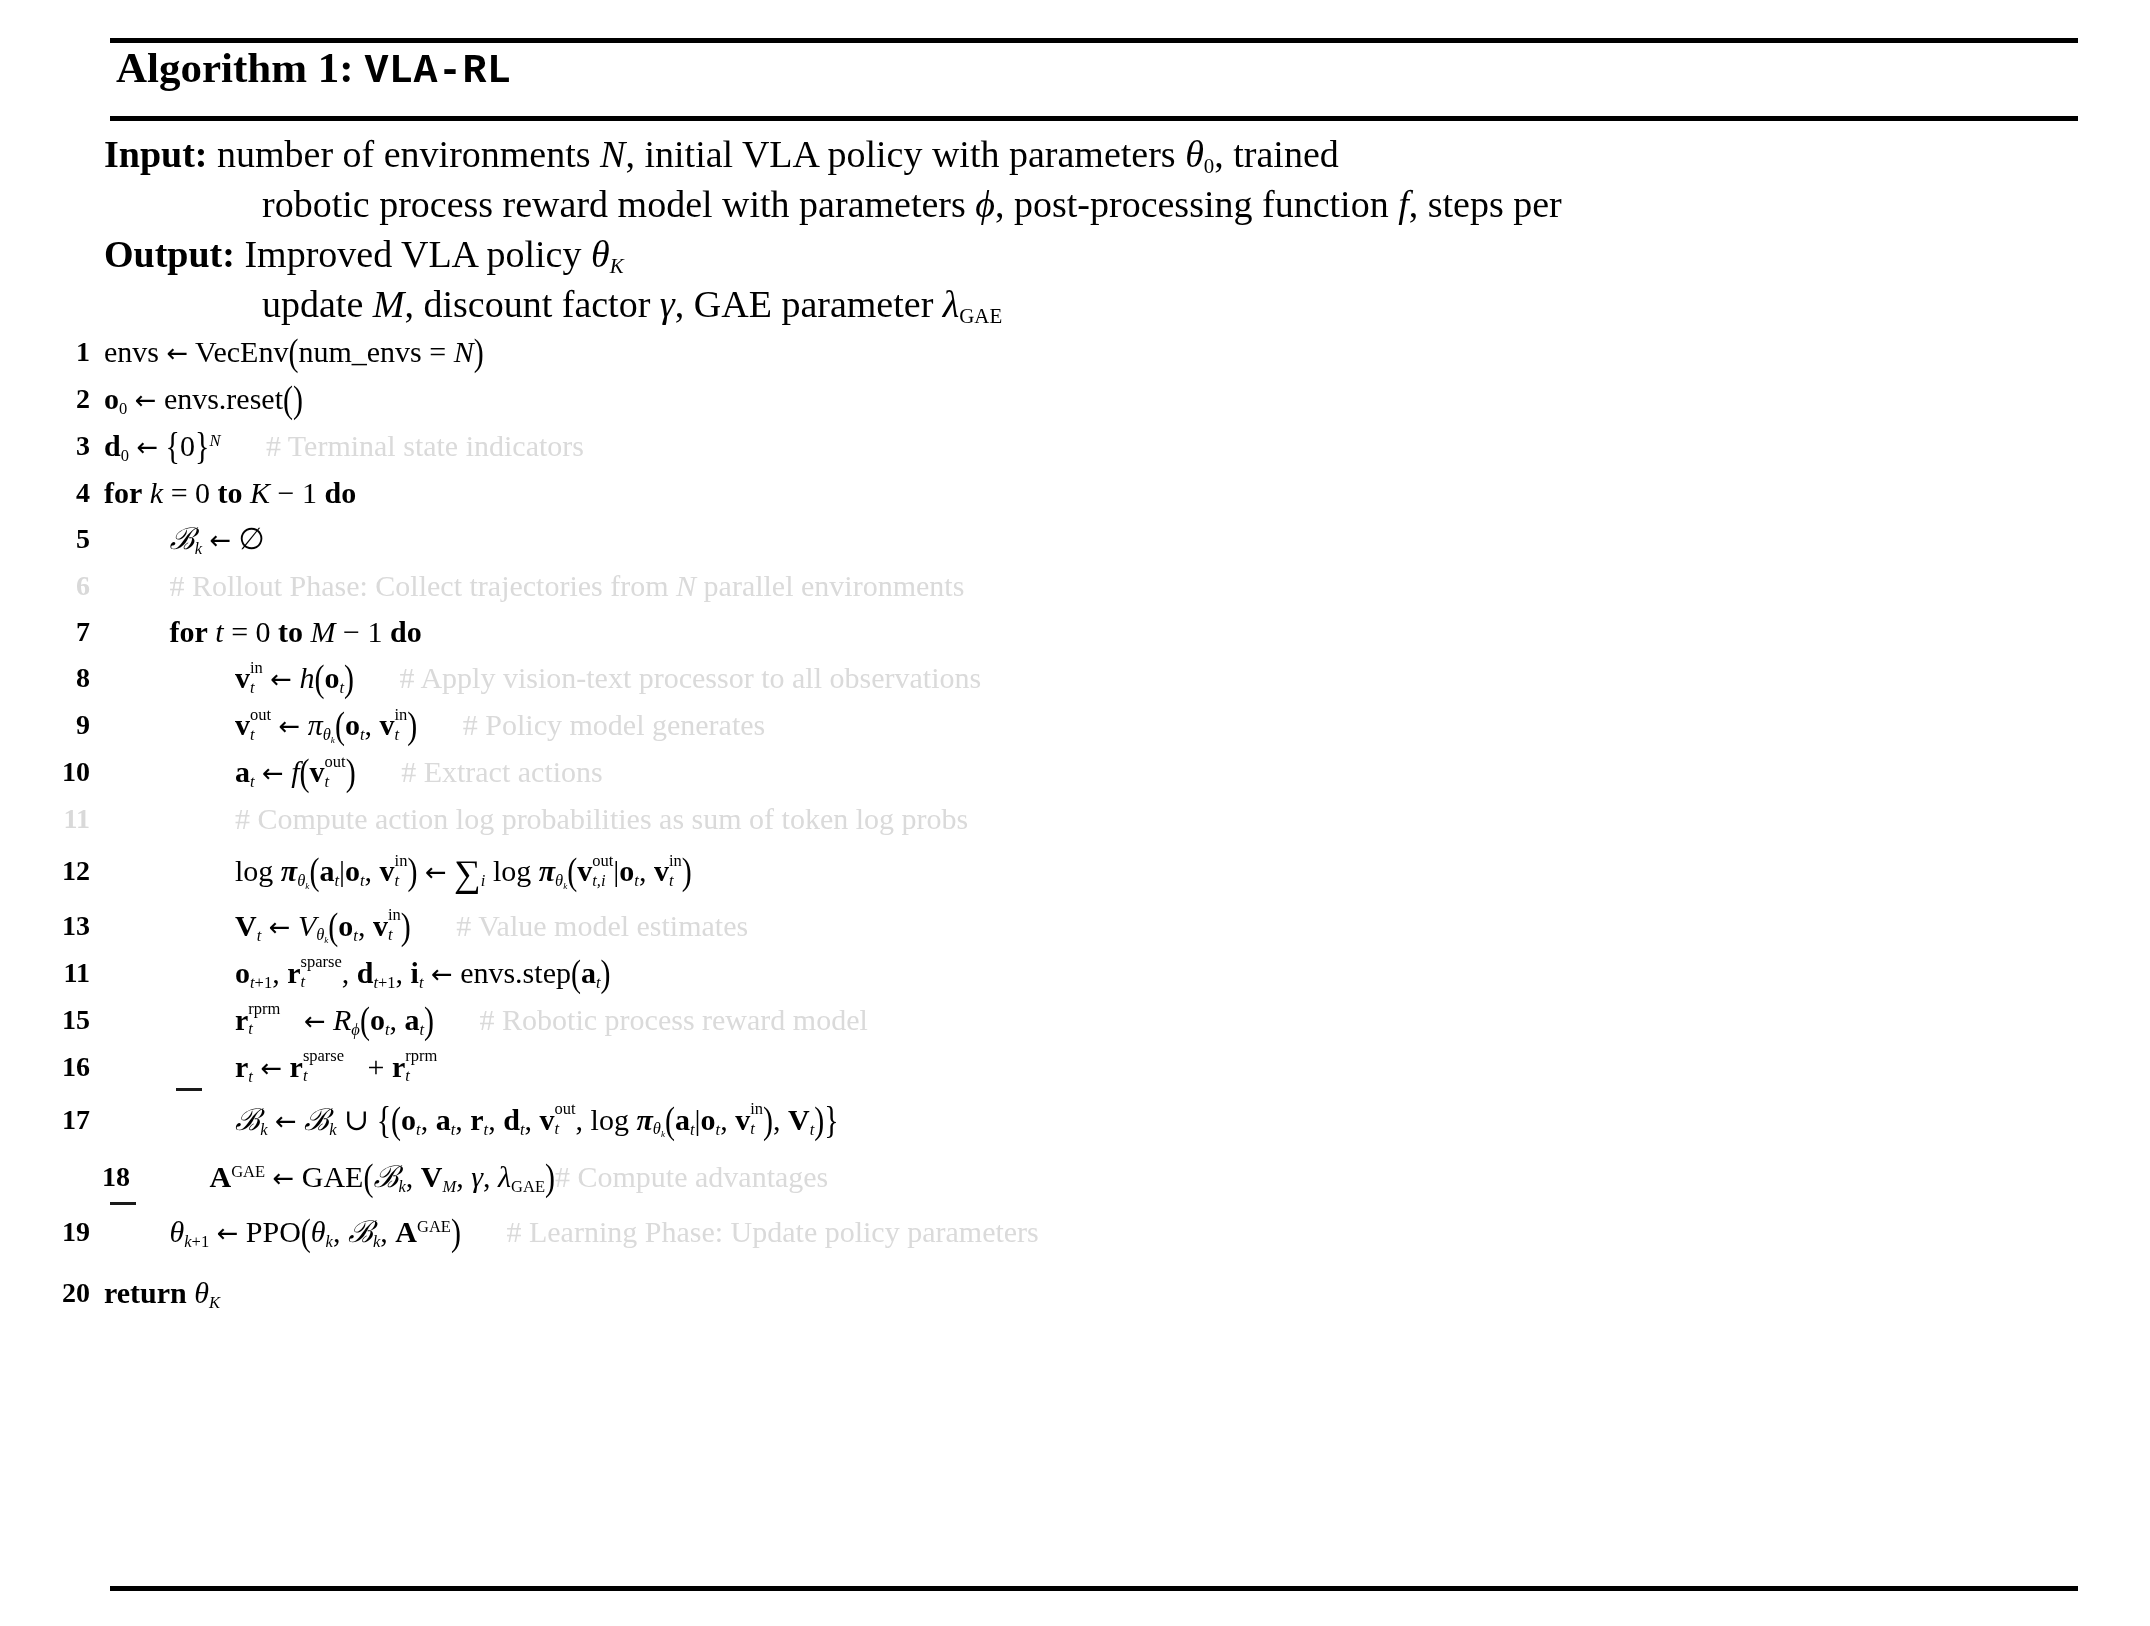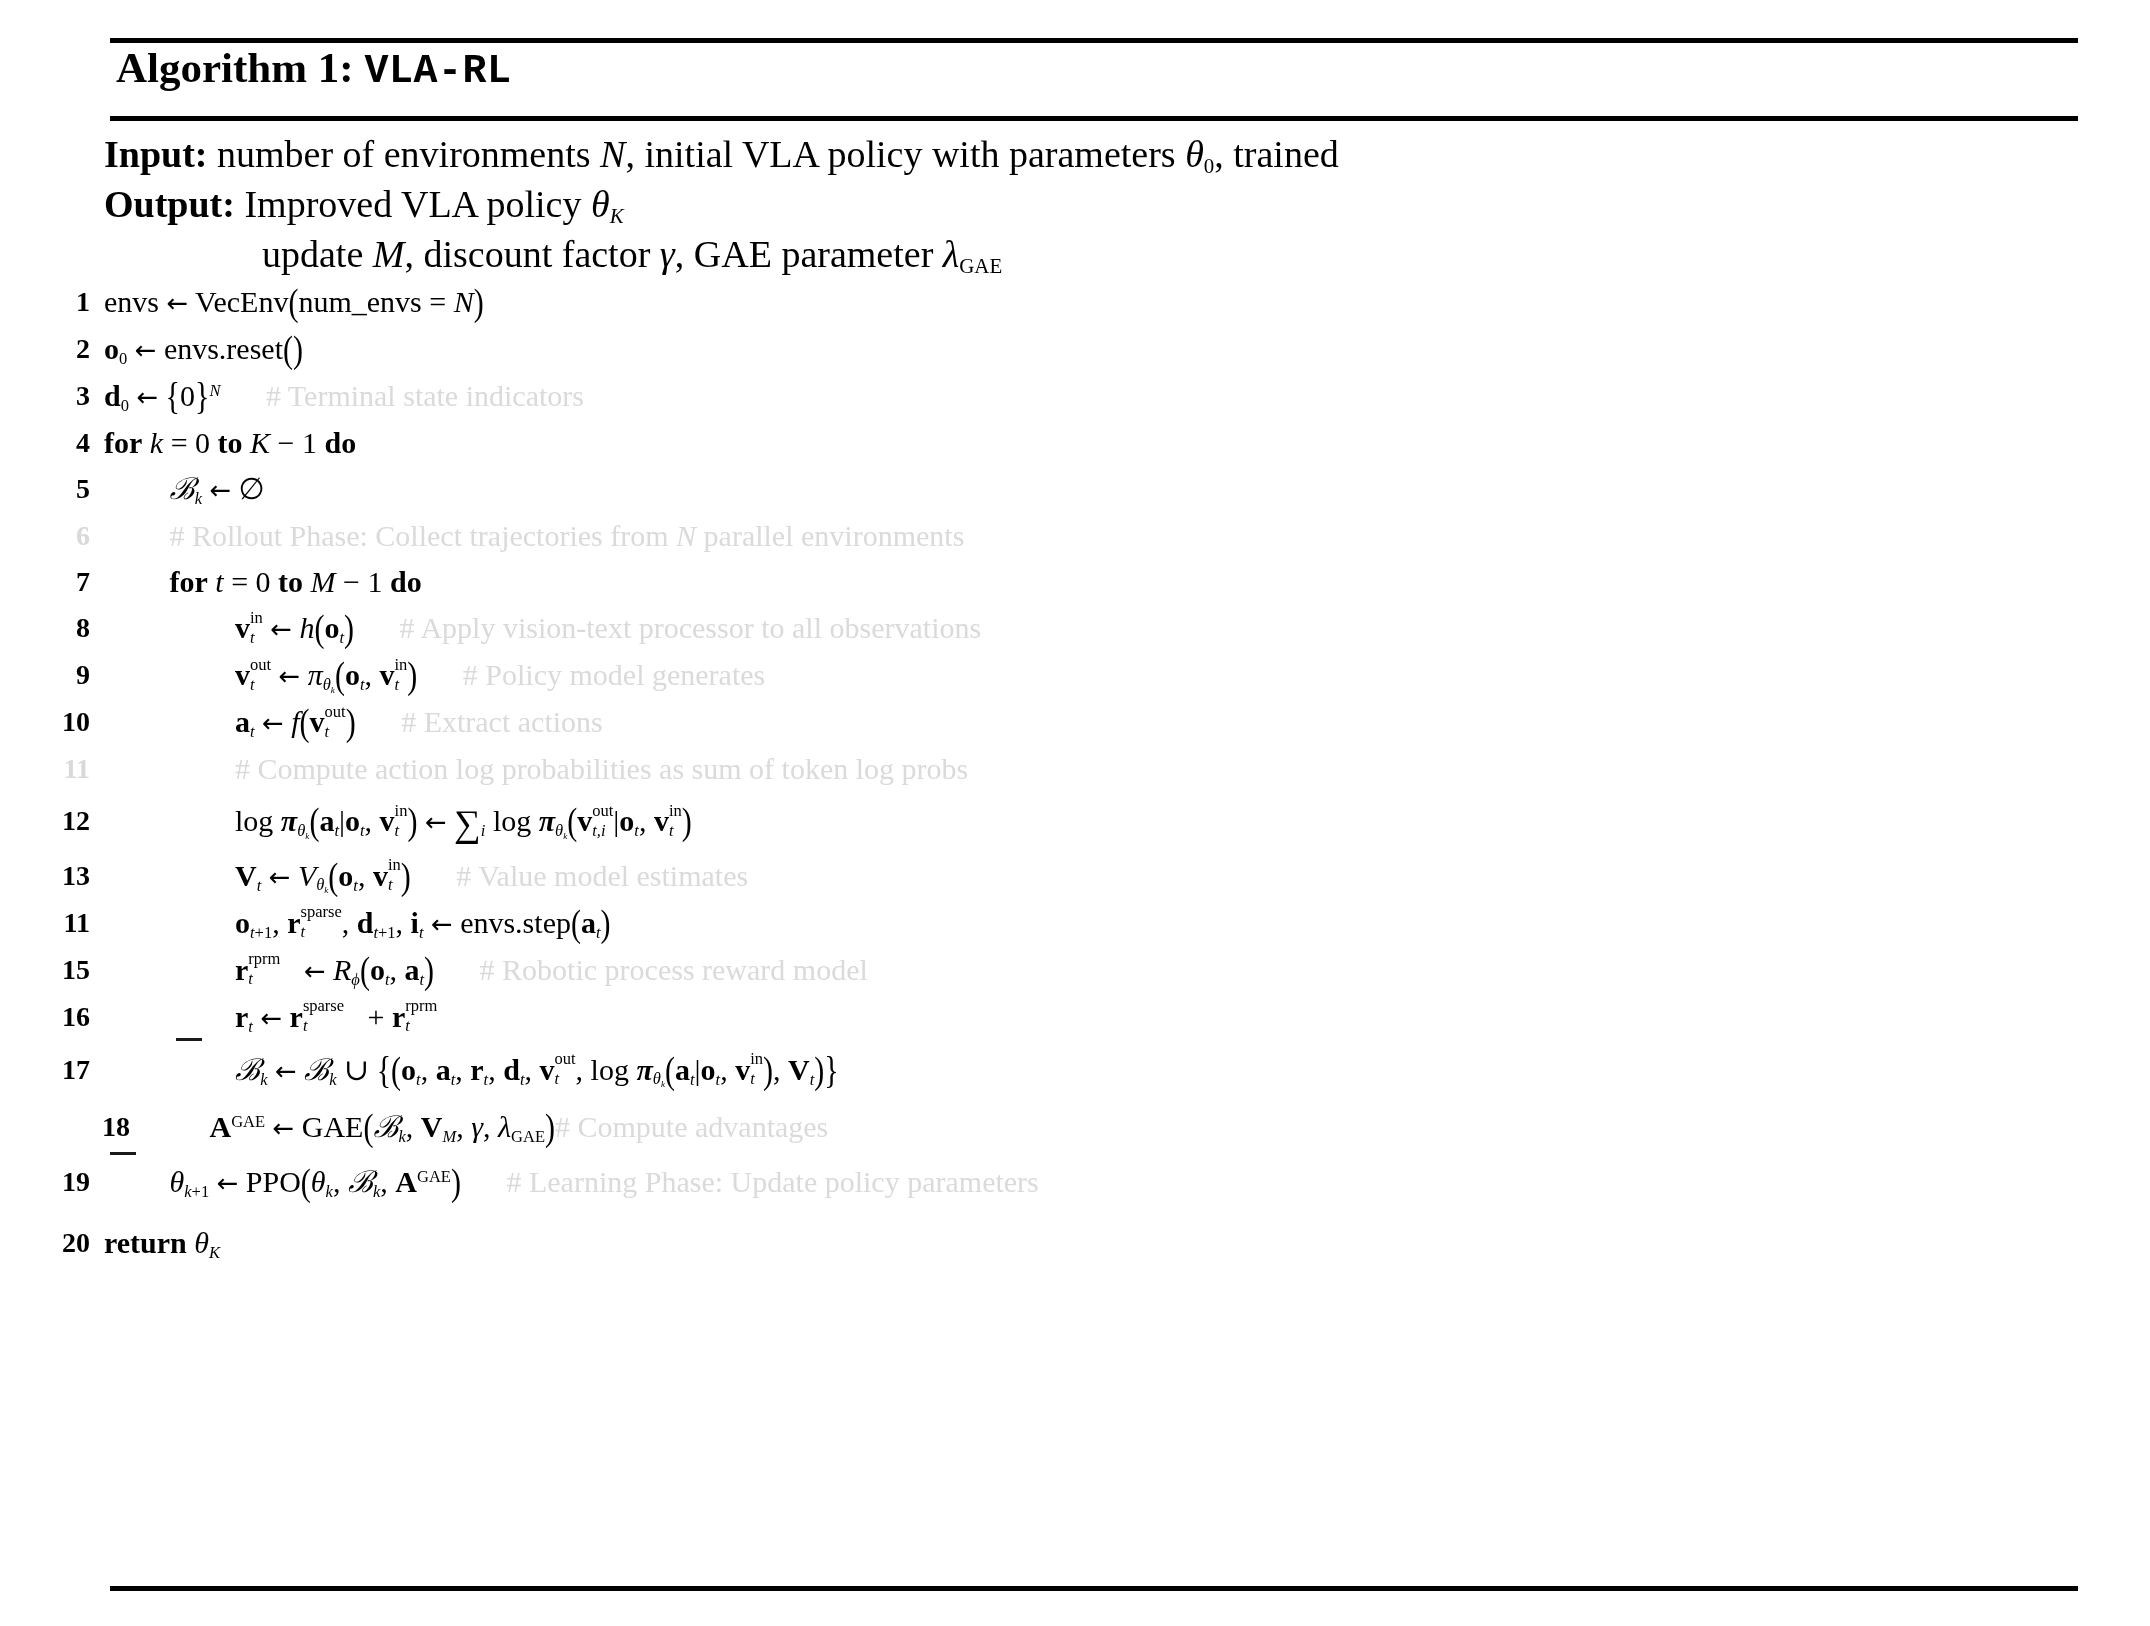--- a/index.html
+++ b/index.html
@@ -171,20 +171,25 @@
   <div class="rule rule-under-title"></div>
 
   <div class="rows">
 
     <div class="hdr-row" style="margin-top:4px;">
       <span class="hdr-label">Input:</span>
       <span>
         number of environments <span class="mathit">N</span>, initial VLA policy with parameters <span class="mathit">θ</span><sub>0</sub>, trained
       </span>
     </div>
+    <div class="hdr-row hdr-cont">
+      <span>
+        robotic process reward model with parameters <span class="mathit">ϕ</span>, post-processing function <span class="mathit">f</span>, steps per
+      </span>
+    </div>
     <div class="hdr-row">
       <span class="hdr-label">Output:</span>
       <span>
         Improved VLA policy <span class="mathit">θ</span><sub><span class="mathit">K</span></sub>
       </span>
     </div>
 
     <div class="hdr-row hdr-cont">
       <span>
         update <span class="mathit">M</span>, discount factor <span class="mathit">γ</span>, GAE parameter <span class="mathit">λ</span><sub>GAE</sub>

